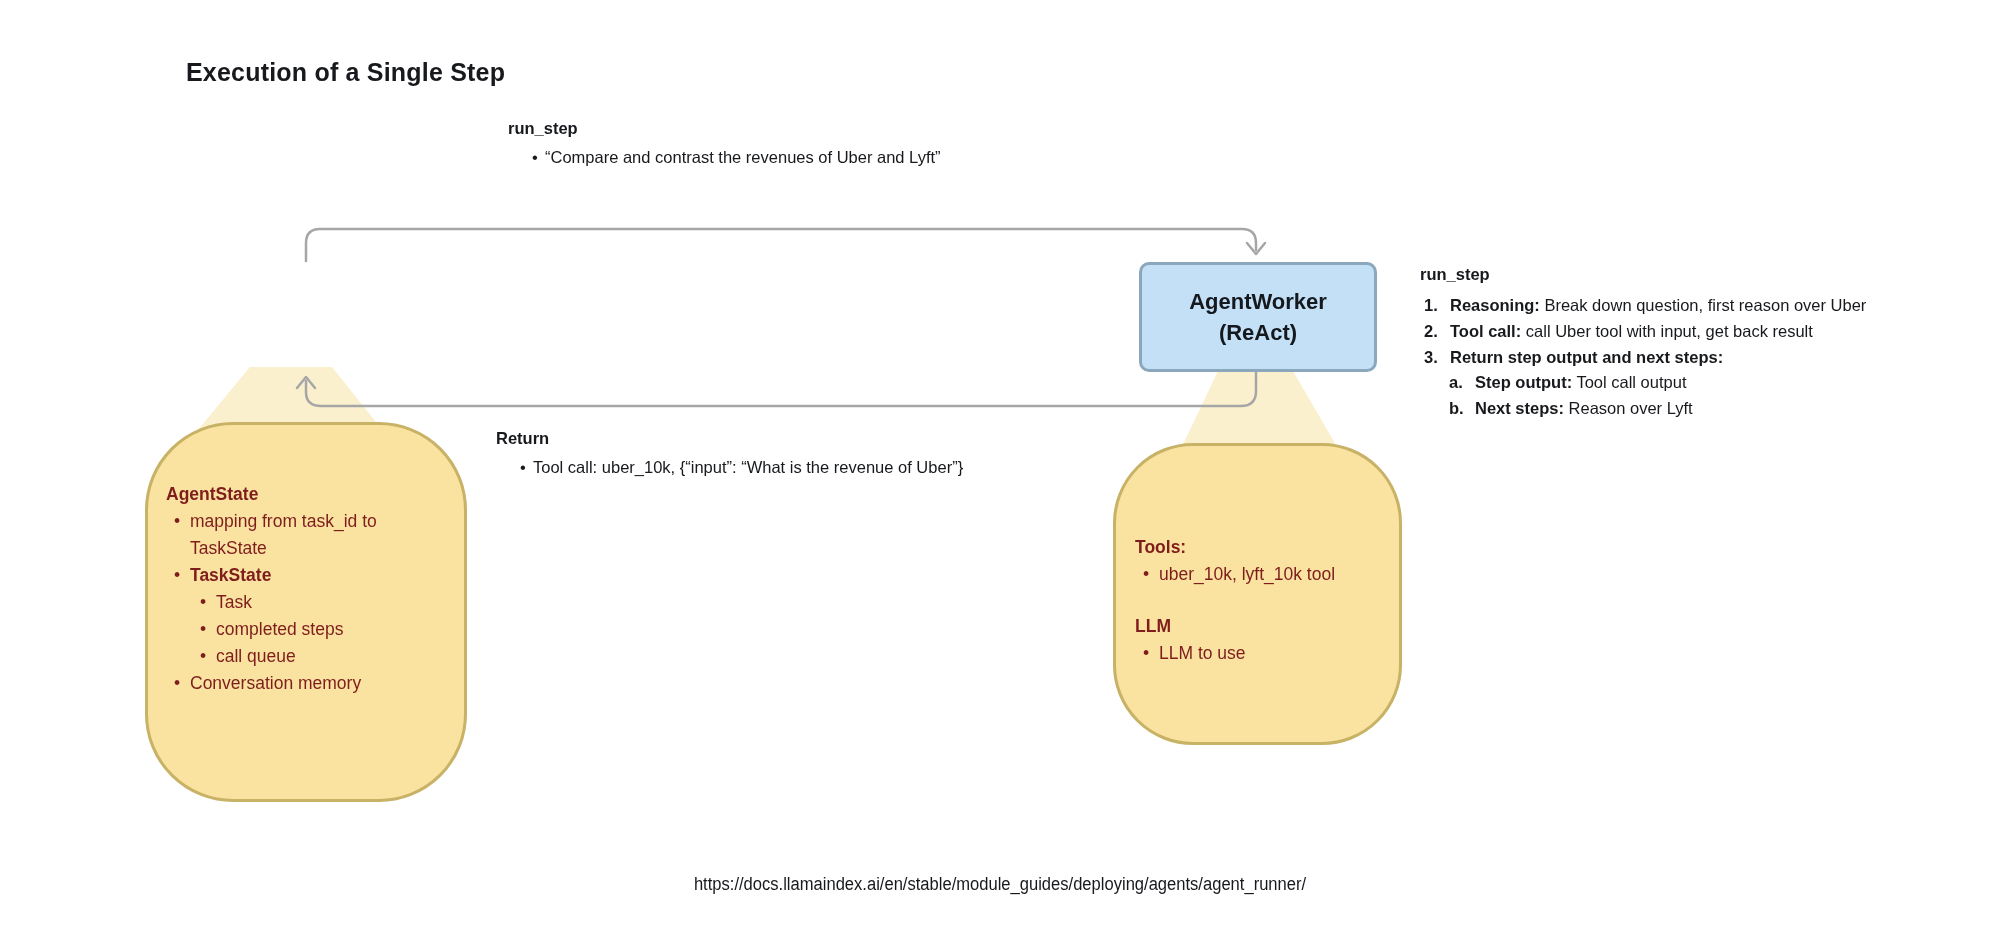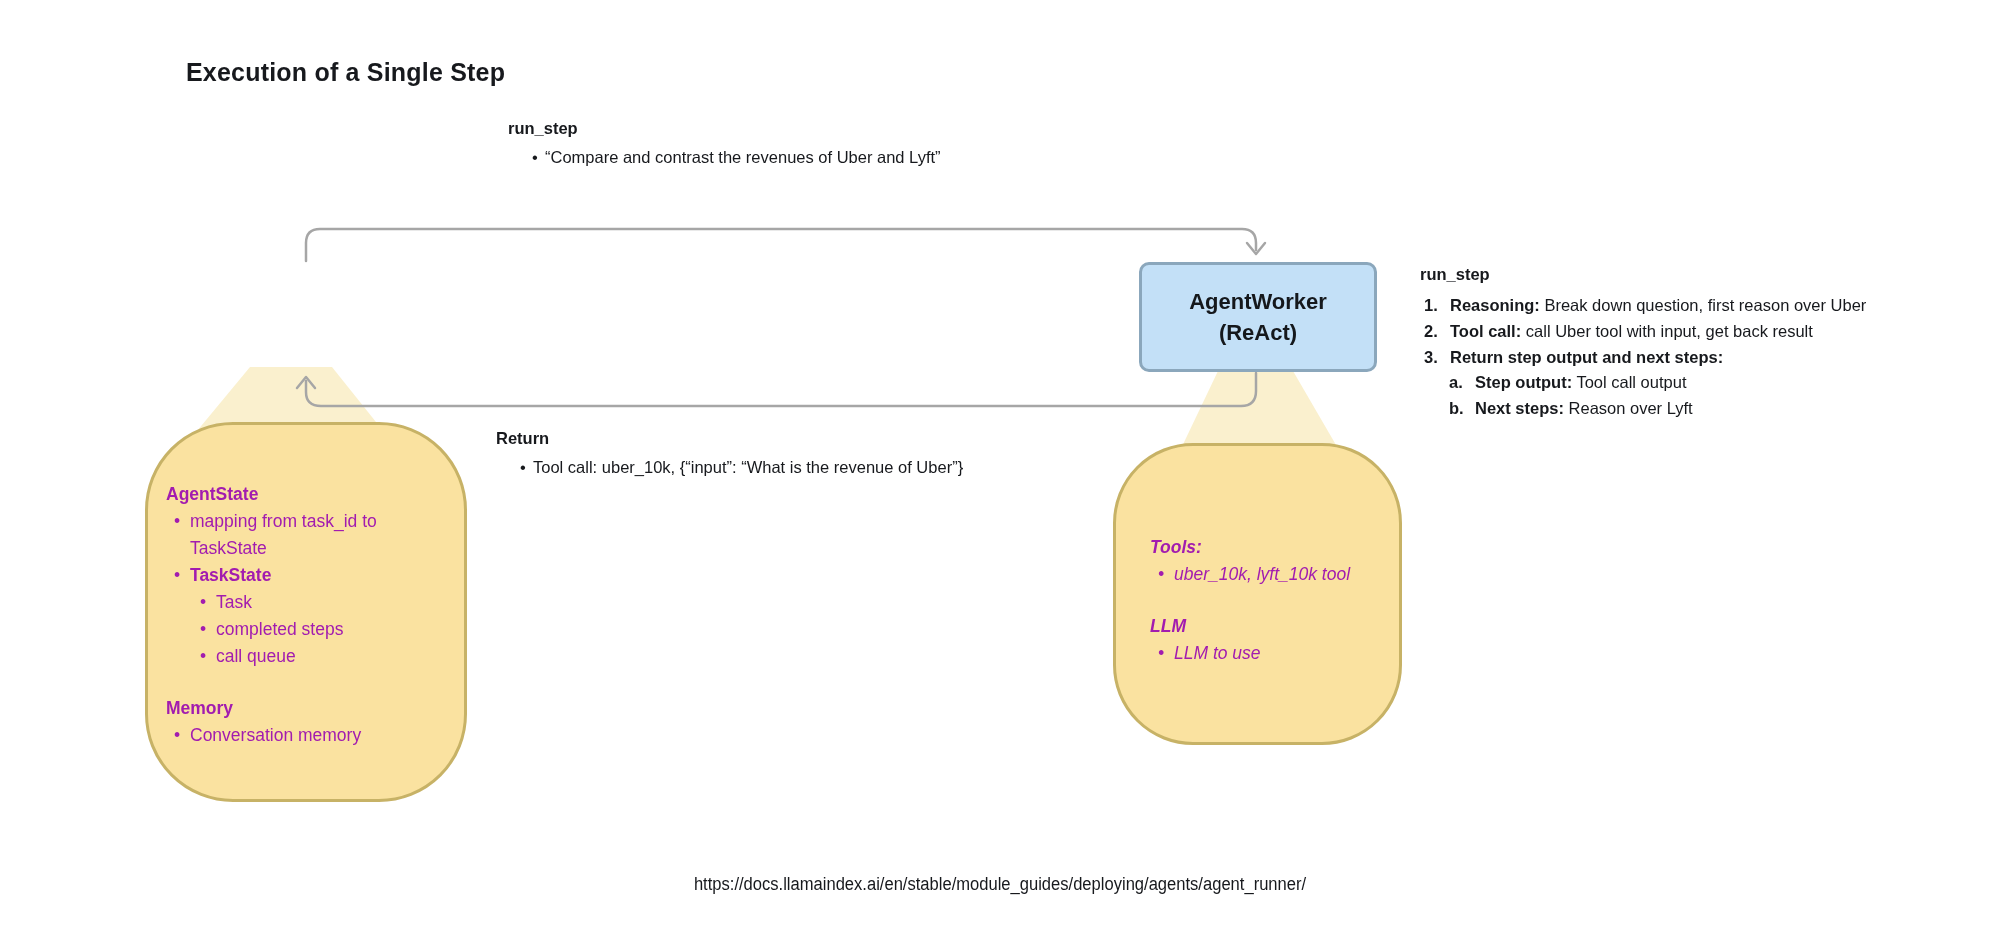--- a/index.html
+++ b/index.html
@@ -23,23 +23,23 @@
   .top-note{left:508px;top:118px;}
   .output-note{left:496px;top:428px;}
   .right-note{left:1420px;top:264px;}
   .right-note .nh{margin-bottom:9px;}
   .nrow{display:flex;line-height:25.8px;margin-left:4px;}
   .nrow .nnum{flex:0 0 26px;font-weight:700;}
   .nrow.lvl1{margin-left:29px;}
 
   
   .blob{position:absolute;box-sizing:border-box;background:#FAE2A0;border:3px solid #C7B266;
-        font-size:17.5px;line-height:27px;color:#a21caf;}
+        font-size:17.5px;line-height:27px;color:#7f1d1d;}
   .blob-left{left:145px;top:422px;width:322px;height:380px;border-radius:88px;padding:56px 12px 0 18px;}
-  .blob-right{left:1113px;top:443px;width:289px;height:302px;border-radius:80px;padding:88px 10px 0 34px;font-style:italic;}
+  .blob-right{left:1113px;top:443px;width:289px;height:302px;border-radius:80px;padding:88px 10px 0 19px;}
   .bh{font-weight:700;}
   .li{display:flex;}
   .li .dot{flex:0 0 16px;}
   .l1{margin-left:8px;}
   .l1 .txt{max-width:225px;}
   .l2{margin-left:34px;}
   .gap-h{margin-top:25px;}
 
   .footer{position:absolute;left:0;top:874px;width:2000px;text-align:center;font-size:18px;
           transform:scaleX(0.92);}
@@ -122,21 +122,20 @@
       <span class="txt">Task</span>
     </div>
     <div class="li l2">
       <span class="dot">•</span>
       <span class="txt">completed steps</span>
     </div>
     <div class="li l2">
       <span class="dot">•</span>
       <span class="txt">call queue</span>
     </div>
-    <div class="bh gap-h">Memory</div>
     <div class="li l1">
       <span class="dot">•</span>
       <span class="txt">Conversation memory</span>
     </div>
   </div>
 
   <div class="blob blob-right">
     <div class="bh">Tools:</div>
     <div class="li l1">
       <span class="dot">•</span>

